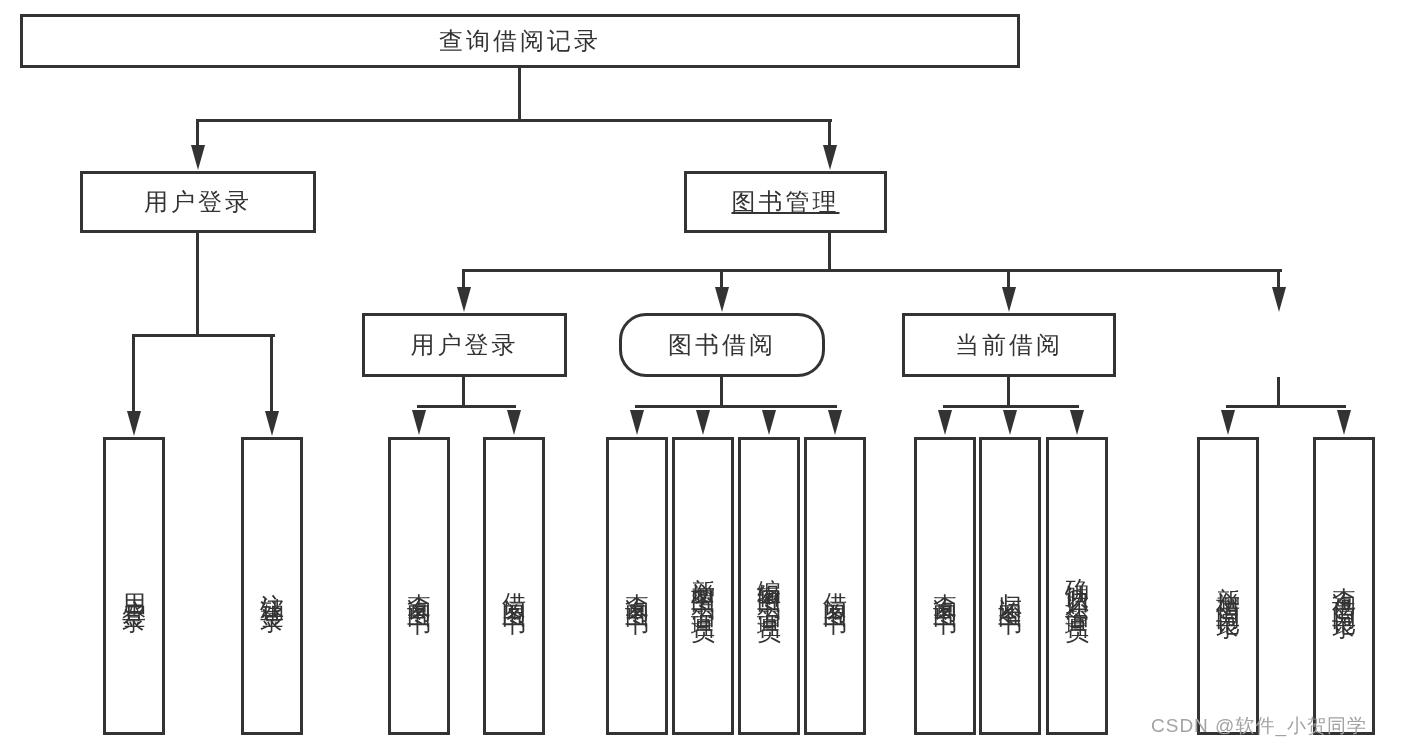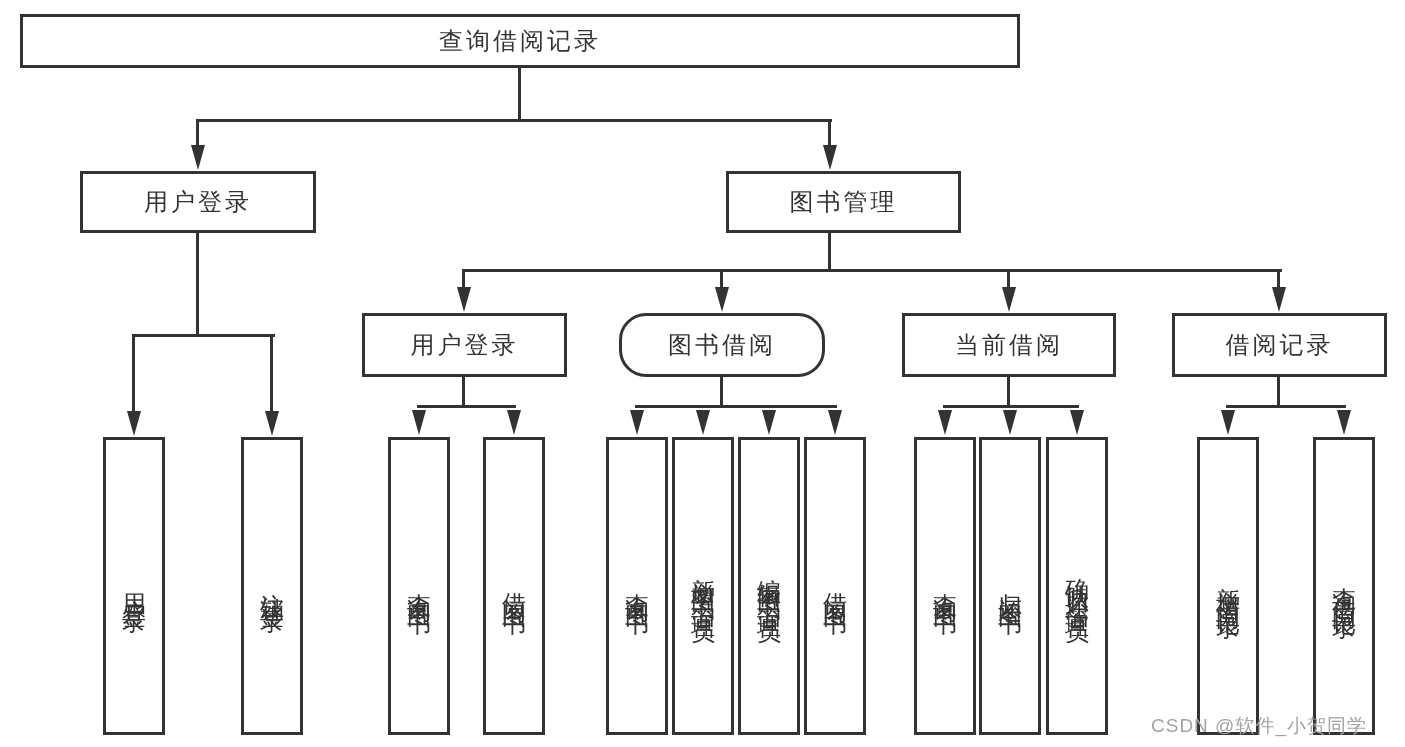--- a/index.html
+++ b/index.html
@@ -58,35 +58,32 @@
 
 <div class="diagram">
 
   <div class="box root">
     <span class="hlabel">查询借阅记录</span>
   </div>
 
   <div class="box lv2" style="left:80px;width:236px;">
     <span class="hlabel">用户登录</span>
   </div>
-  <div class="box lv2" style="left:726px;width:235px;">
+  <div class="box lv2" style="left:684px;width:203px;text-decoration:underline;">
     <span class="hlabel">图书管理</span>
   </div>
 
   <div class="box lv3" style="left:362px;width:205px;">
     <span class="hlabel">用户登录</span>
   </div>
   <div class="box lv3" style="left:619px;width:206px;border-radius:27px;">
     <span class="hlabel">图书借阅</span>
   </div>
   <div class="box lv3" style="left:902px;width:214px;">
     <span class="hlabel">当前借阅</span>
-  </div>
-  <div class="box lv3" style="left:1172px;width:215px;">
-    <span class="hlabel">借阅记录</span>
   </div>
 
   <div class="box leaf" style="left:103px;">
     <span class="vtext">用户登录</span>
   </div>
   <div class="box leaf" style="left:241px;">
     <span class="vtext">注销登录</span>
   </div>
   <div class="box leaf" style="left:388px;">
     <span class="vtext">查询图书</span>

